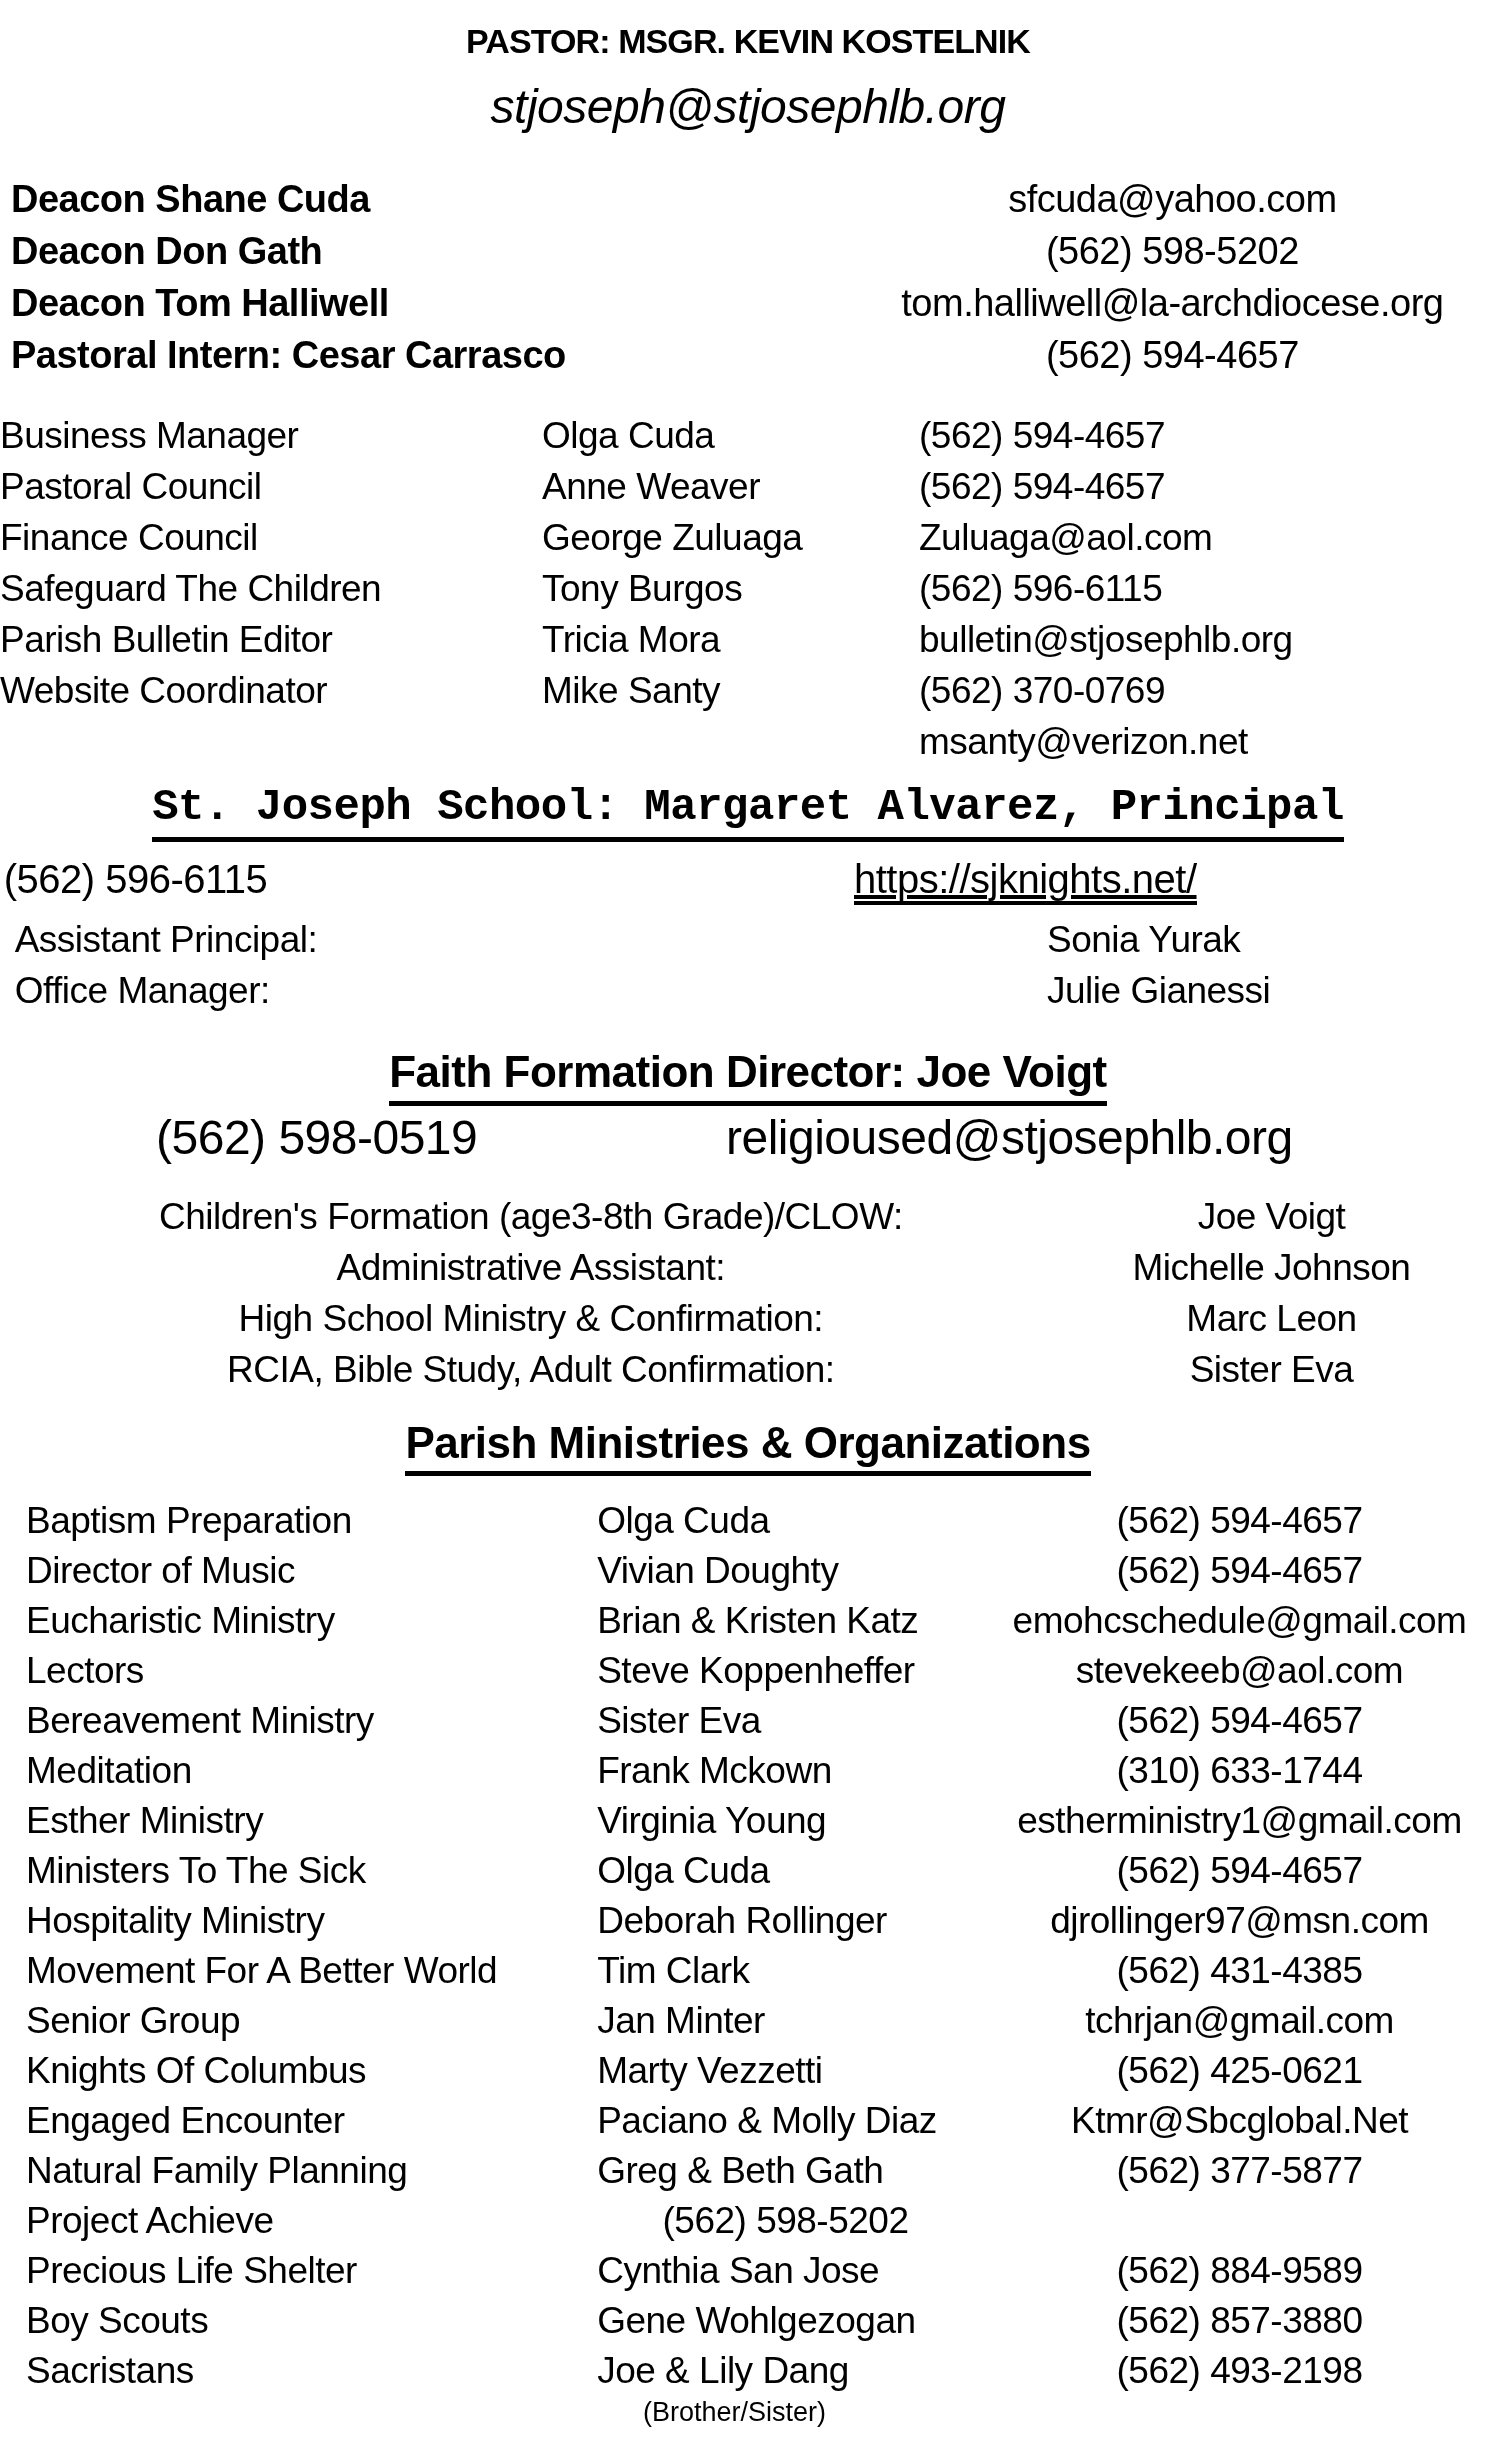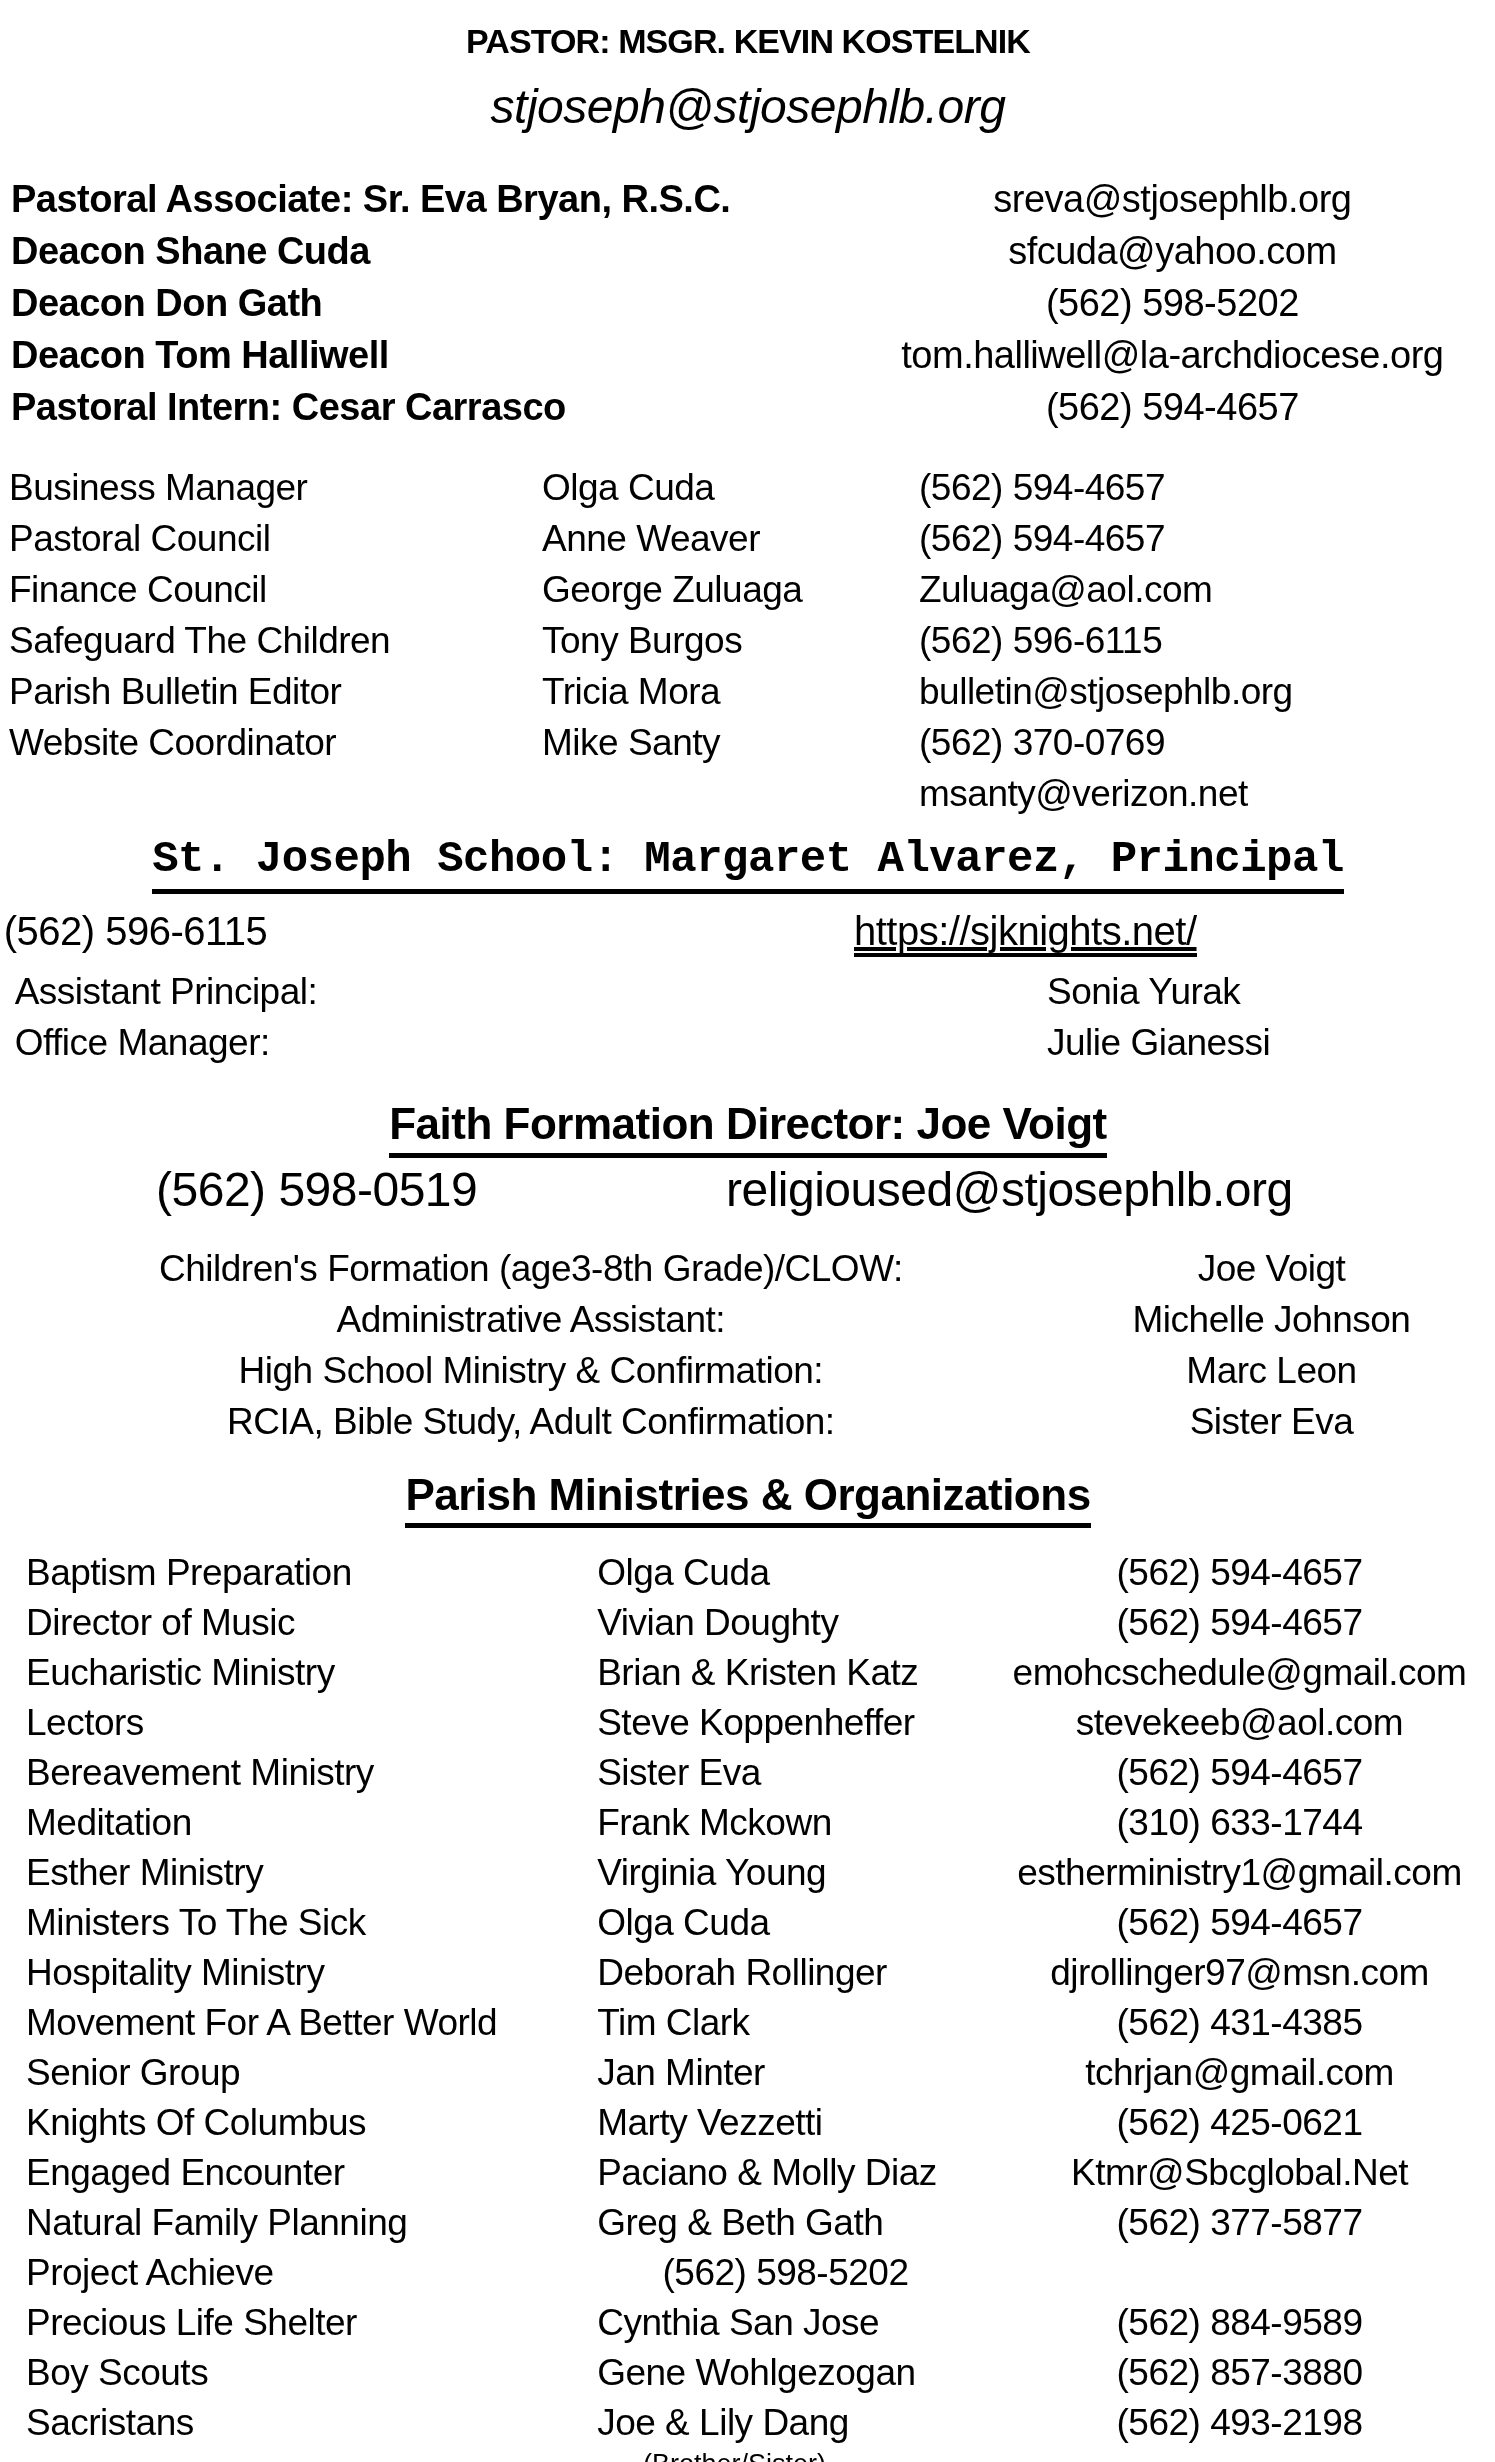--- a/index.html
+++ b/index.html
@@ -27,21 +27,21 @@
 
   
   .staff-block { margin-top: 31px; }
   .staff-row { display: flex; line-height: 52px; font-size: 38px; }
   .staff-role { flex: 0 0 56%; padding-left: 11px; font-weight: 700; white-space: nowrap; }
   .staff-contact { flex: 1 1 auto; text-align: center; white-space: nowrap; }
 
   
   .admin-block { margin-top: 29px; }
   .admin-row { display: grid; grid-template-columns: 542px 377px 1fr; line-height: 51px; font-size: 37px; }
-  .admin-role { padding-left: 9px; white-space: nowrap; }
+  .admin-role { padding-left: 0; white-space: nowrap; }
   .admin-name { white-space: nowrap; }
   .admin-contact { white-space: nowrap; }
 
   
   .section-heading { text-align: center; font-size: 44px; font-weight: 700; }
   .school-heading { margin-top: 12px; line-height: 57px; font-family: Liberation Mono, monospace; }
   .faith-heading { margin-top: 27.6px; line-height: 57px; }
   .min-heading { margin-top: 20px; line-height: 55px; }
   .underlined { border-bottom: 5.5px solid #000; padding-bottom: 0.9px; display: inline-block; }
 
@@ -73,24 +73,20 @@
 </head>
 <body>
 
 <div class="page">
 
   <div class="title">PASTOR: MSGR. KEVIN KOSTELNIK</div>
   <div class="site-email">stjoseph@stjosephlb.org</div>
 
   <div class="staff-block">
     <div class="staff-row">
-      <div class="staff-role">Pastoral Associate: Sr. Eva Bryan, R.S.C.</div>
-      <div class="staff-contact">sreva@stjosephlb.org</div>
-    </div>
-    <div class="staff-row">
       <div class="staff-role">Deacon Shane Cuda</div>
       <div class="staff-contact">sfcuda@yahoo.com</div>
     </div>
     <div class="staff-row">
       <div class="staff-role">Deacon Don Gath</div>
       <div class="staff-contact">(562) 598-5202</div>
     </div>
     <div class="staff-row">
       <div class="staff-role">Deacon Tom Halliwell</div>
       <div class="staff-contact">tom.halliwell@la-archdiocese.org</div>

